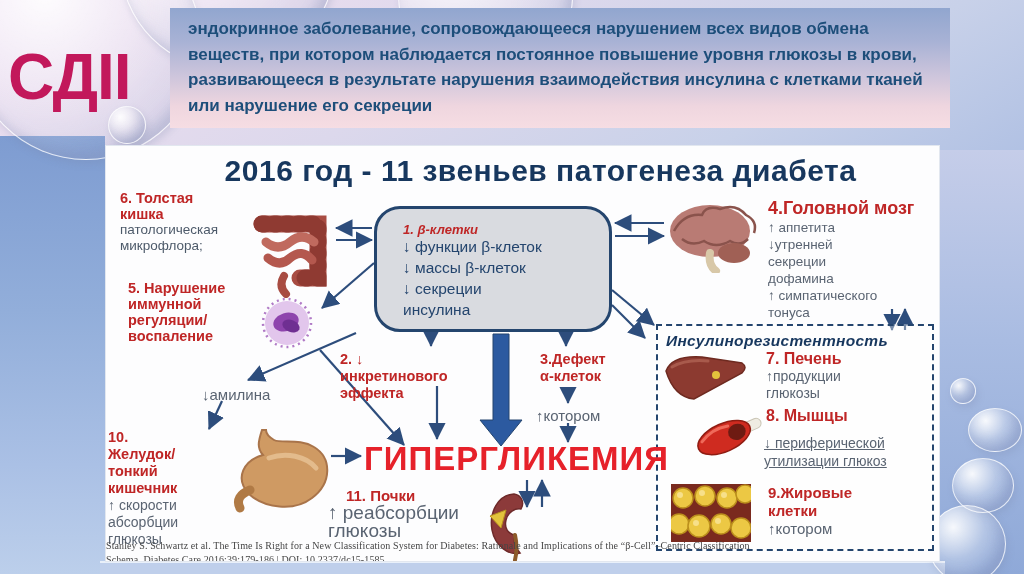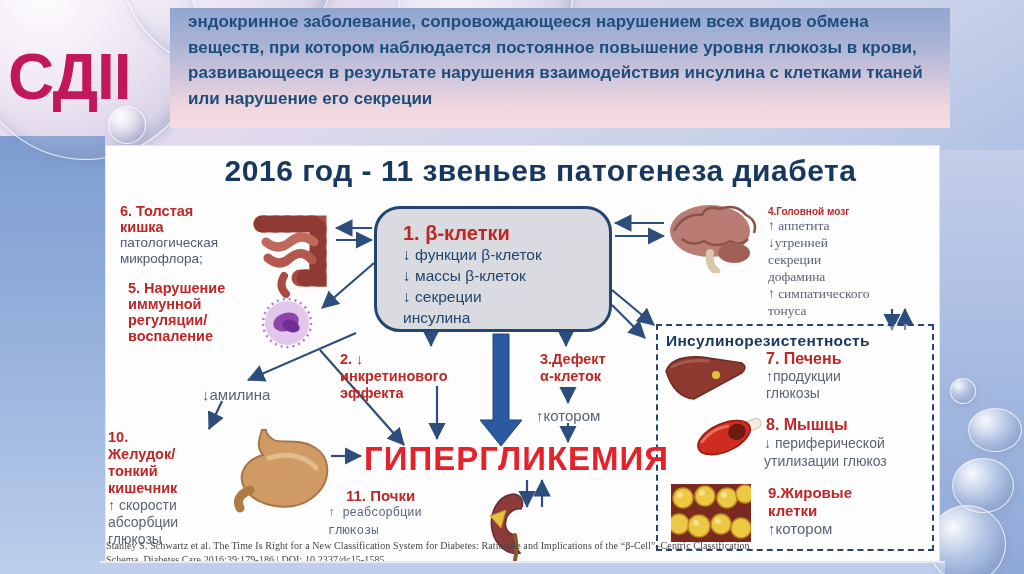--- a/index.html
+++ b/index.html
@@ -32,54 +32,54 @@
   }
 
   .abbr {
     position:absolute; left:8px; top:40px; width:150px;
     font-size:64px; font-weight:bold; color:#c2185b; letter-spacing:-1px;
   }
 
   .def-box {
     position:absolute; left:170px; top:8px; width:780px; height:120px;
     background:linear-gradient(180deg,#91a6cf 0%, #a8b2d5 28%, #cfc6dc 58%, #efd6df 82%, #f6dde3 100%);
-    padding:1px 18px; color:#1d4e7a; font-size:17px; font-weight:bold; line-height:1.5;
+    padding:8px 18px; color:#1d4e7a; font-size:17px; font-weight:bold; line-height:1.5;
   }
 
   .panel {
     position:absolute; left:105px; top:145px; width:835px; height:417px;
     background:#fdfdfe; border:1px solid #e2e7ef; overflow:hidden;
     color:#4d5a6a;
   }
   .panel .abs { position:absolute; }
   .d-title { width:100%; top:8px; text-align:center; font-size:30px; font-weight:bold; color:#17375e; letter-spacing:0.5px;padding-left:36px; }
 
   .red   { color:#bf2626; font-weight:bold; }
   .gray  { color:#5a6472; }
   .item-t { font-size:14.5px; line-height:16px; }
   .item-d { font-size:13.5px; line-height:16px; }
 
   .beta-box {
     left:268px; top:60px; width:238px; height:126px;
     background:#d9dbe0; border:3.5px solid #24456e; border-radius:26px;
     padding:13px 10px 0 26px;
   }
-  .beta-box .bt { font-size:20px; }
+  .beta-box .bt { font-size:13px;font-style:italic; }
   .beta-box .bl { font-size:15.5px; line-height:1.35; color:#24456e; }
 
   .hyper {
     left:258px; top:294px; font-size:33px; font-weight:bold; color:#e6212a; letter-spacing:1px;
     white-space:nowrap;
   }
 
   .ir-box {
     left:550px; top:178px; width:278px; height:227px;
     border:2px dashed #24456e; background:rgba(255,255,255,0.35);
   }
-  .ir-title { left:560px; top:186px; font-size:15.5px; font-weight:bold; color:#17375e; letter-spacing:0.3px; }
+  .ir-title { left:560px; top:186px; font-size:15.5px; font-weight:bold; color:#17375e; letter-spacing:0.3px;font-style:italic; }
 
   .citation { left:0; font-size:10px; color:#454545; white-space:nowrap; letter-spacing:0.1px;font-family:Liberation Serif, serif; }
 
   svg.arrows { position:absolute; left:0; top:0; width:835px; height:417px; pointer-events:none; }
   .arr { stroke:#2d4d7c; stroke-width:2.2; fill:none; }
   .thick { fill:#2c5aa0; stroke:#24456e; stroke-width:1; }
 </style>
 </head>
 <body>
 
@@ -134,21 +134,21 @@
       <path class="arr" marker-end="url(#ah)" d="M786 163 L786 184"></path>
       <path class="arr" marker-end="url(#ah)" d="M799 184 L799 163"></path>
       <path class="arr" marker-end="url(#ah)" d="M421 334 L421 361"></path>
       <path class="arr" marker-end="url(#ah)" d="M436 361 L436 334"></path>
       <path class="thick" d="M387 188 L403 188 L403 274 L416 274 L395 300 L374 274 L387 274 Z"></path>
     </svg>
 
     <div class="abs ir-box"></div>
     <div class="abs ir-title">Инсулинорезистентность</div>
 
-    <div class="abs" style="left:14px; top:57px; width:130px;">
+    <div class="abs" style="left:14px; top:44px; width:130px;">
       <div class="red item-t">6. Толстая<br>кишка</div>
       <div class="item-d" style="color:#4d5a6a;">патологическая<br>микрофлора;</div>
     </div>
     <svg class="abs" style="left:138px; top:52px;" width="92" height="100" viewBox="0 0 92 100">
       <path d="M18 26 H74 V80 H56" stroke="#a84c42" stroke-width="17" fill="none" stroke-linecap="round"></path>
       <path d="M18 26 H74 V80 H56" stroke="#8f3a32" stroke-width="17" stroke-dasharray="3 9" fill="none" stroke-linecap="round"></path>
       <path d="M22 44 q12 10 24 0 q12 -10 24 0" stroke="#c06a5e" stroke-width="9" fill="none" stroke-linecap="round"></path>
       <path d="M24 60 q12 10 22 0 q12 -10 22 2" stroke="#b4584e" stroke-width="9" fill="none" stroke-linecap="round"></path>
       <path d="M40 78 q-6 10 2 18" stroke="#a84c42" stroke-width="8" fill="none" stroke-linecap="round"></path>
     </svg>
@@ -174,39 +174,39 @@
     </div>
 
     <svg class="abs" style="left:558px; top:55px;" width="100" height="72" viewBox="0 0 100 72">
       <ellipse cx="46" cy="30" rx="40" ry="26" fill="#b97b74"></ellipse>
       <path d="M10 30 q10 -18 28 -16 q4 -10 18 -6 q16 -6 26 6 q12 6 8 18" stroke="#8a534c" stroke-width="2.5" fill="none"></path>
       <path d="M18 38 q10 8 22 2 q12 8 26 0 q10 6 18 -2" stroke="#8a534c" stroke-width="2.5" fill="none"></path>
       <ellipse cx="70" cy="52" rx="16" ry="10" fill="#a06055"></ellipse>
       <path d="M46 52 q-2 12 6 18" stroke="#d8c8a8" stroke-width="8" fill="none" stroke-linecap="round"></path>
     </svg>
     <div class="abs" style="left:662px; top:52px; width:170px;">
-      <div class="red" style="font-size:10px;margin-top:8px;">4.Головной мозг</div>
-      <div class="gray" style="font-size:13.5px; line-height:17px;font-family:Liberation Serif, serif;">↑ аппетита<br>↓утренней<br>секреции<br>дофамина<br>↑ симпатического<br>тонуса</div>
+      <div class="red" style="font-size:18px;">4.Головной мозг</div>
+      <div class="gray" style="font-size:13.5px; line-height:17px;">↑ аппетита<br>↓утренней<br>секреции<br>дофамина<br>↑ симпатического<br>тонуса</div>
     </div>
 
     <div class="abs" style="left:2px; top:283px; width:110px;">
       <div class="red" style="font-size:14.5px; line-height:17px;">10.<br>Желудок/<br>тонкий<br>кишечник</div>
       <div class="gray" style="font-size:14px; line-height:17px;">↑ скорости<br>абсорбции<br>глюкозы</div>
     </div>
     <svg class="abs" style="left:118px; top:282px;" width="112" height="92" viewBox="0 0 112 92">
       <path d="M38 2 C34 14 33 20 39 27 C20 32 10 50 25 66 C40 80 70 84 88 70 C108 55 108 30 90 19 C76 10 57 16 50 12 C45 9 42 6 42 2 Z" fill="#cf9a63" stroke="#a9744a" stroke-width="2"></path>
       <path d="M26 62 C16 66 12 72 16 80" stroke="#b07a45" stroke-width="9" fill="none" stroke-linecap="round"></path>
       <path d="M45 30 C62 24 82 28 92 40" stroke="#e3bb8c" stroke-width="5" fill="none" stroke-linecap="round"></path>
     </svg>
 
     <div class="abs hyper">ГИПЕРГЛИКЕМИЯ</div>
 
     <div class="abs" style="left:222px; top:341px; width:150px;">
       <div class="red" style="font-size:15px; padding-left:18px;">11. Почки</div>
-      <div class="gray" style="font-size:12px; line-height:18px;font-family:Liberation Mono, monospace;">↑ реабсорбции<br>глюкозы</div>
+      <div class="gray" style="font-size:19px; line-height:18px;">↑ реабсорбции<br>глюкозы</div>
     </div>
     <svg class="abs" style="left:378px; top:344px;" width="56" height="72" viewBox="0 0 56 72">
       <path d="M30 4 C14 5 5 22 8 40 C11 56 25 66 36 63 C31 57 29 51 31 45 C24 44 20 38 22 30 C24 22 31 18 37 19 C41 12 37 5 30 4 Z" fill="#8c3a3a" stroke="#6e2a2a" stroke-width="1.5"></path>
       <path d="M6 26 L22 20 L17 38 Z" fill="#e3c33c" stroke="#b9941e" stroke-width="1"></path>
       <path d="M31 45 C33 54 33 62 31 70" stroke="#8c5a2a" stroke-width="4" fill="none" stroke-linecap="round"></path>
     </svg>
 
     <svg class="abs" style="left:558px; top:207px;" width="86" height="50" viewBox="0 0 86 50">
       <path d="M2 18 Q8 2 38 4 L78 10 Q84 14 78 20 L30 46 Q10 44 2 18 Z" fill="#8c3a30" stroke="#6e2a20" stroke-width="1.5"></path>
       <path d="M8 14 Q22 6 44 8" stroke="#a85a4c" stroke-width="3" fill="none" stroke-linecap="round"></path>
@@ -219,23 +219,23 @@
 
     <svg class="abs" style="left:588px; top:260px;" width="72" height="56" viewBox="0 0 72 56">
       <g transform="rotate(-24 36 30)">
         <rect x="44" y="24" width="26" height="10" rx="5" fill="#efece2" stroke="#c9c4b4" stroke-width="1"></rect>
         <ellipse cx="30" cy="29" rx="28" ry="14" fill="#cf2b20" stroke="#8f1c12" stroke-width="1.5"></ellipse>
         <ellipse cx="44" cy="29" rx="9" ry="8" fill="#6e1b12"></ellipse>
         <path d="M8 24 q14 -8 30 -4" stroke="#ef6a5a" stroke-width="3" fill="none" stroke-linecap="round"></path>
       </g>
     </svg>
     <div class="abs" style="left:660px; top:261px;">
-      <div class="red" style="font-size:16px;margin-top:9px;">8. Мышцы</div>
-    </div>
-    <div class="abs gray" style="left:658px; top:288px; font-size:14px; line-height:18px; width:172px;">↓ периферической<br>утилизации глюкоз</div>
+      <div class="red" style="font-size:16px;">8. Мышцы</div>
+    </div>
+    <div class="abs gray" style="left:658px; top:288px; font-size:14px; line-height:18px; width:172px;text-decoration:underline;">↓ периферической<br>утилизации глюкоз</div>
 
     <svg class="abs" style="left:565px; top:338px;" width="80" height="58" viewBox="0 0 80 58">
       <rect x="0" y="0" width="80" height="58" fill="#7a2a1e"></rect>
       <g fill="#ecc844" stroke="#bb8f1c" stroke-width="1.5">
         <circle cx="12" cy="14" r="10"></circle>
           <circle cx="34" cy="12" r="10"></circle>
         <circle cx="56" cy="14" r="10"></circle>
           <circle cx="74" cy="10" r="9"></circle>
         <circle cx="8" cy="40" r="10"></circle>
           <circle cx="28" cy="42" r="11"></circle>

